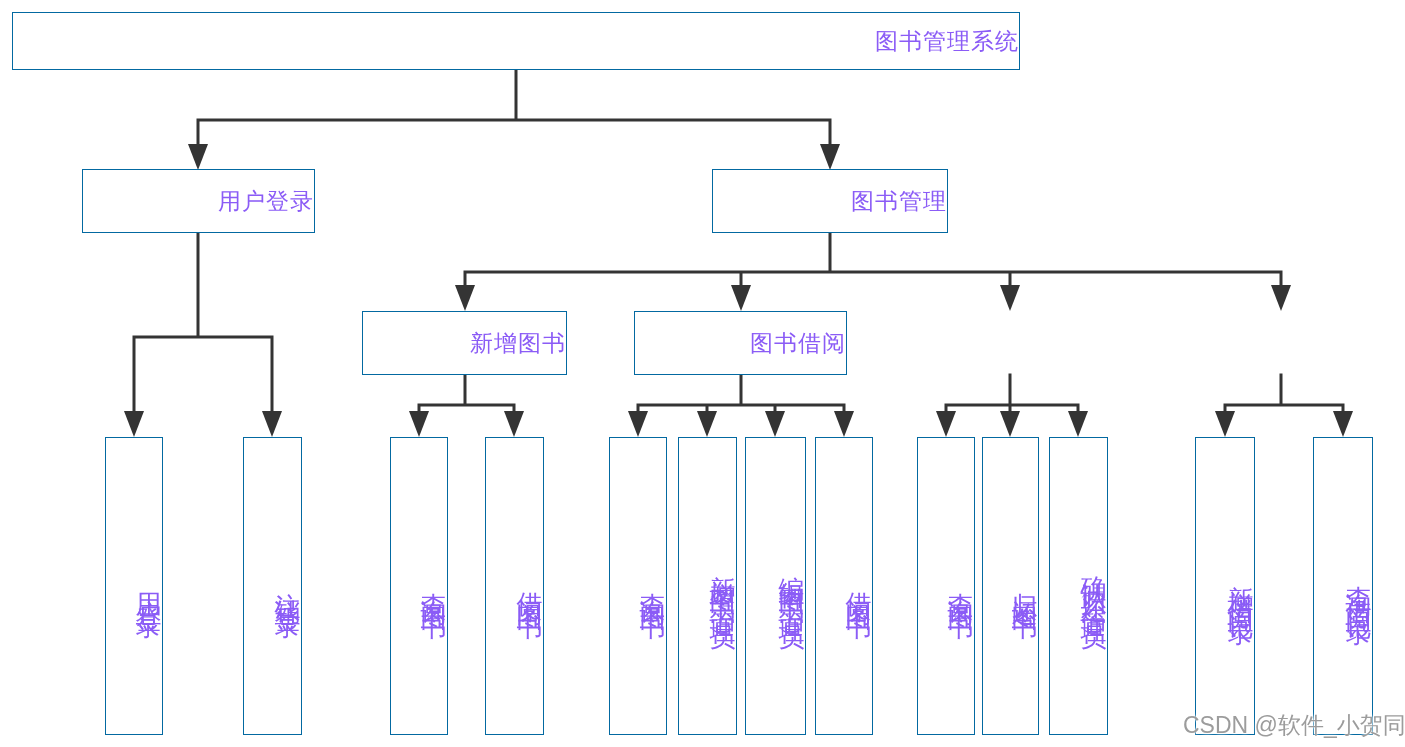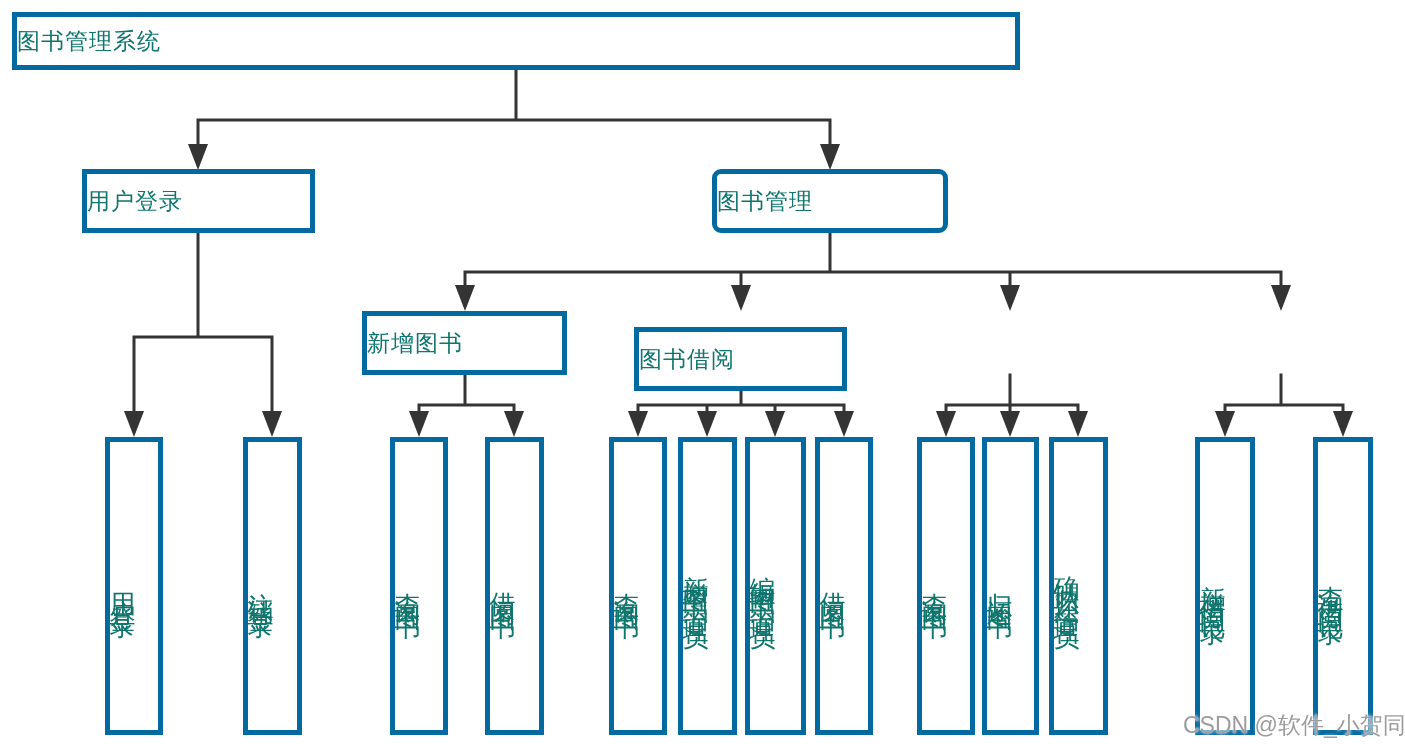--- a/index.html
+++ b/index.html
@@ -17,25 +17,25 @@
   .connectors {
     position: absolute;
     left: 0; top: 0;
     width: 1405px; height: 747px;
     z-index: 1;
     pointer-events: none;
   }
   .node {
     position: absolute;
     background: #ffffff;
-    border: 5px solid #0369a1;
-    color: #0f766e;
+    border: 1px solid #0369a1;
+    color: #8b5cf6;
     display: flex;
     align-items: center;
-    justify-content: flex-start;
+    justify-content: flex-end;
     z-index: 2;
   }
   .node.hbox { font-size: 23px; letter-spacing: 1px; }
   .node.root { font-size: 23px; }
   .node.leaf { height: 298px; }
   .leaf .vtext {
     writing-mode: vertical-rl;
     text-orientation: mixed;
     font-size: 26px;
     line-height: 1;
@@ -98,28 +98,28 @@
     </g>
   </svg>
 
   <div class="node root hbox" style="left:12px; top:12px; width:1008px; height:58px;">
     <span>图书管理系统</span>
   </div>
 
   <div class="node hbox" style="left:82px; top:169px; width:233px; height:64px;">
     <span>用户登录</span>
   </div>
-  <div class="node hbox" style="left:712px; top:169px; width:236px; height:64px;border-radius:9px;">
+  <div class="node hbox" style="left:712px; top:169px; width:236px; height:64px;">
     <span>图书管理</span>
   </div>
 
   <div class="node hbox" style="left:362px; top:311px; width:205px; height:64px;">
     <span>新增图书</span>
   </div>
-  <div class="node hbox" style="left:634px; top:311px; width:213px; height:64px;margin-top:16px;">
+  <div class="node hbox" style="left:634px; top:311px; width:213px; height:64px;">
     <span>图书借阅</span>
   </div>
 
   <div class="node leaf" style="left:105px; top:437px; width:58px;">
     <span class="vtext">用户登录</span>
   </div>
   <div class="node leaf" style="left:243px; top:437px; width:59px;">
     <span class="vtext">注销登录</span>
   </div>
 

